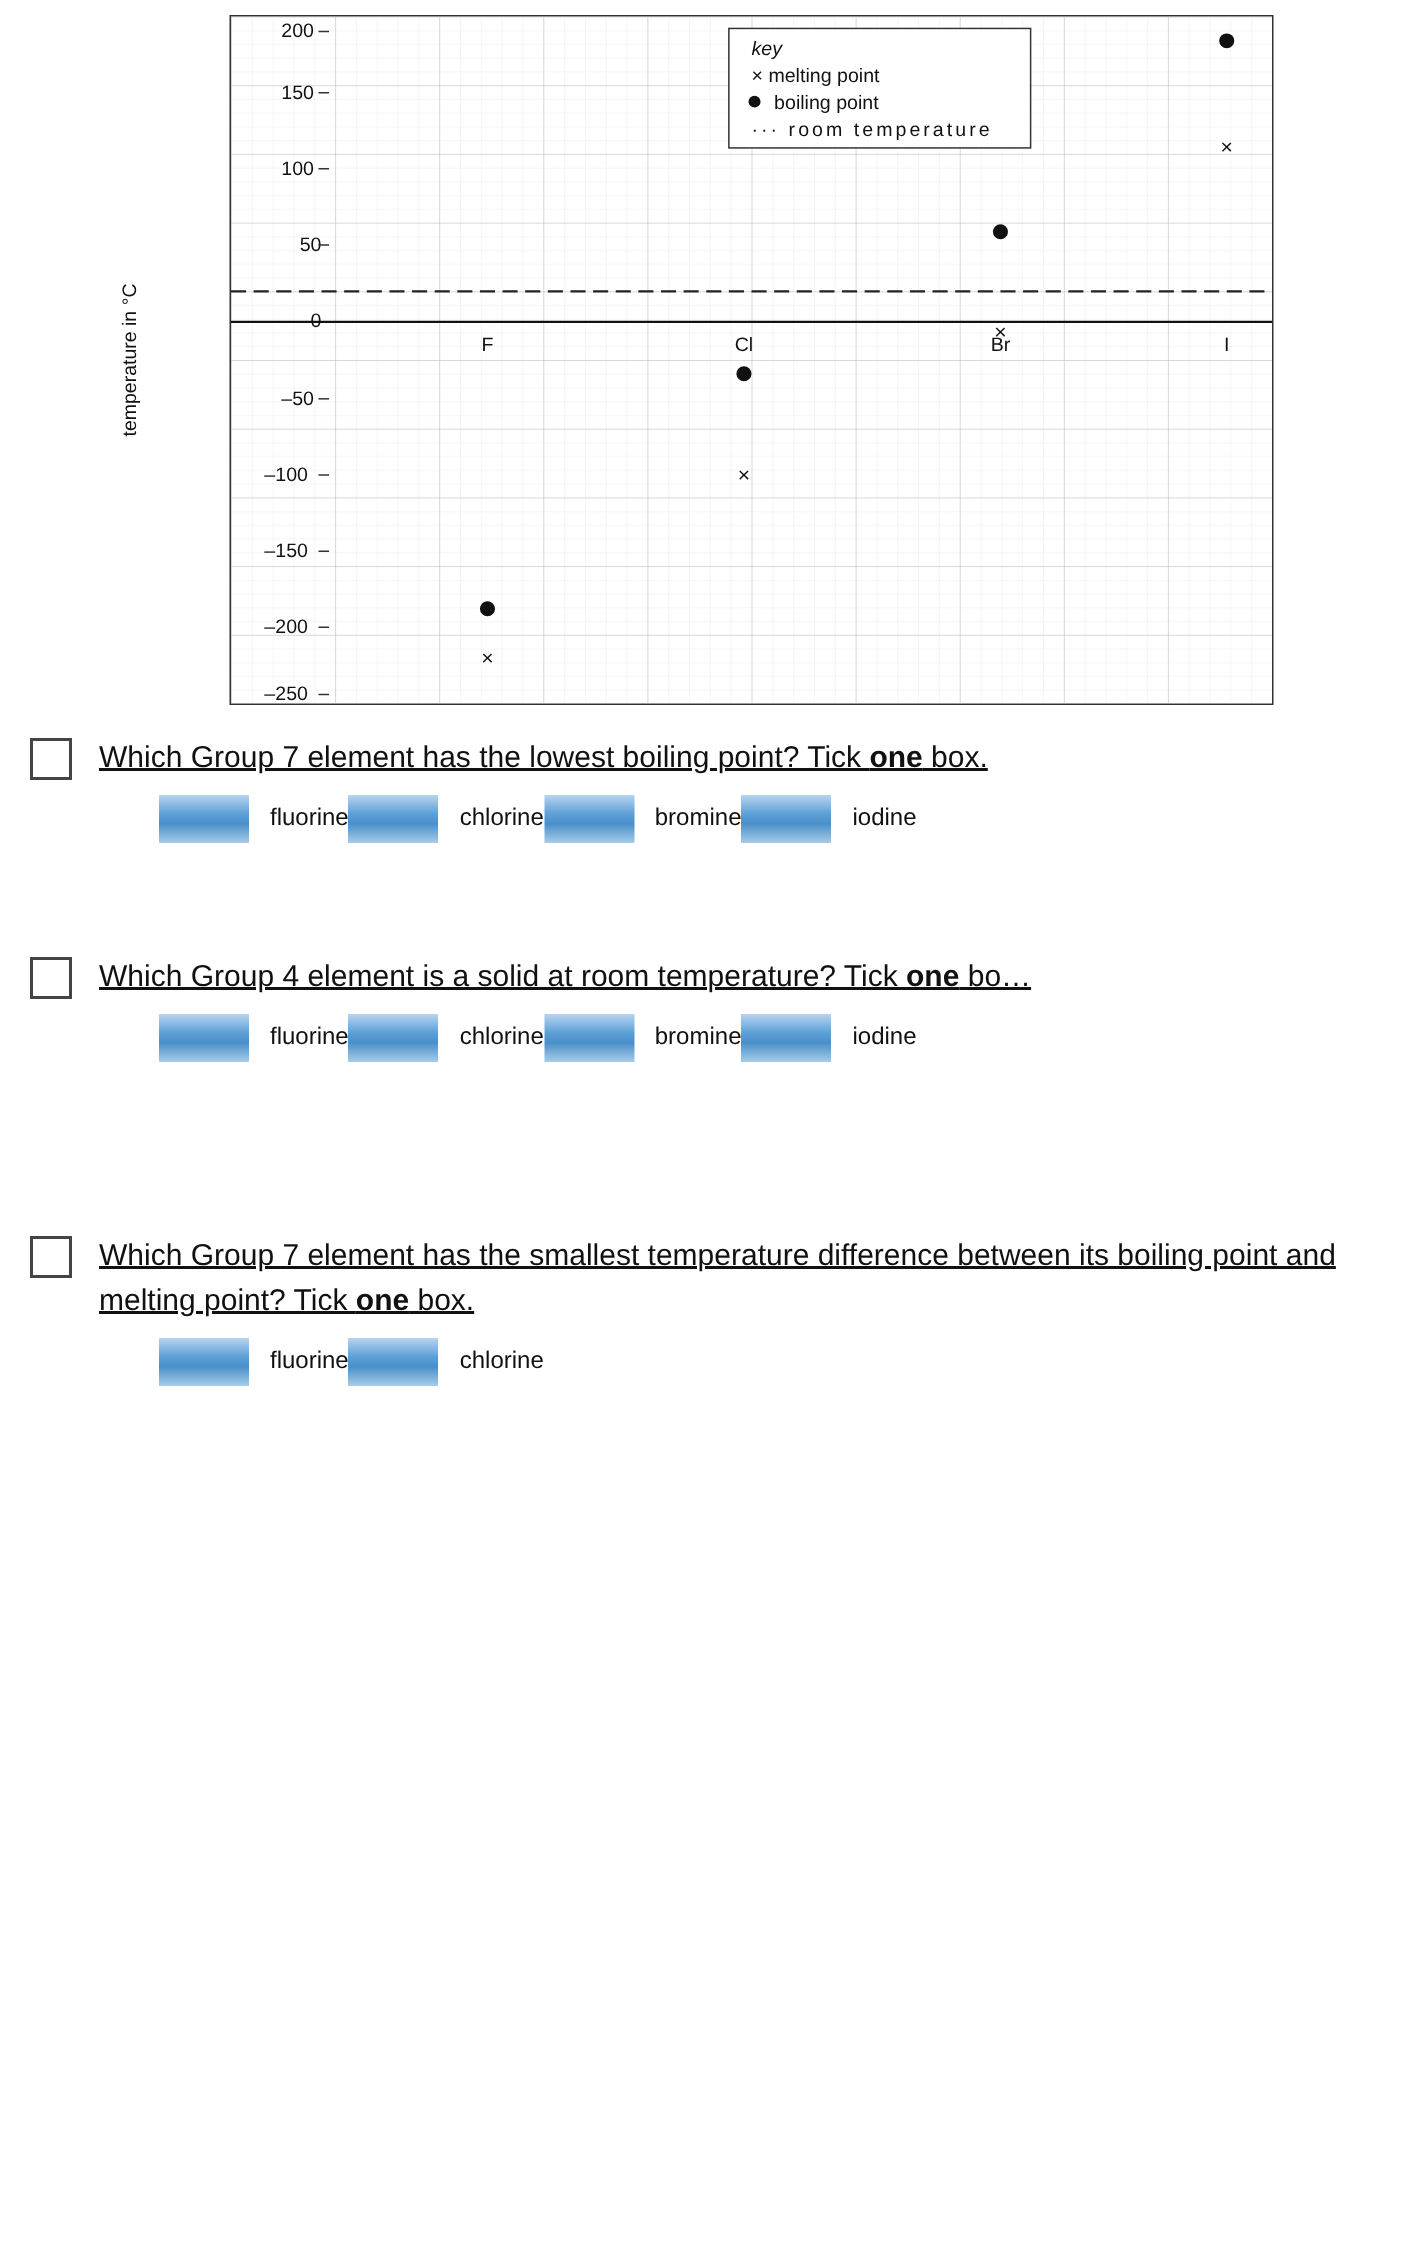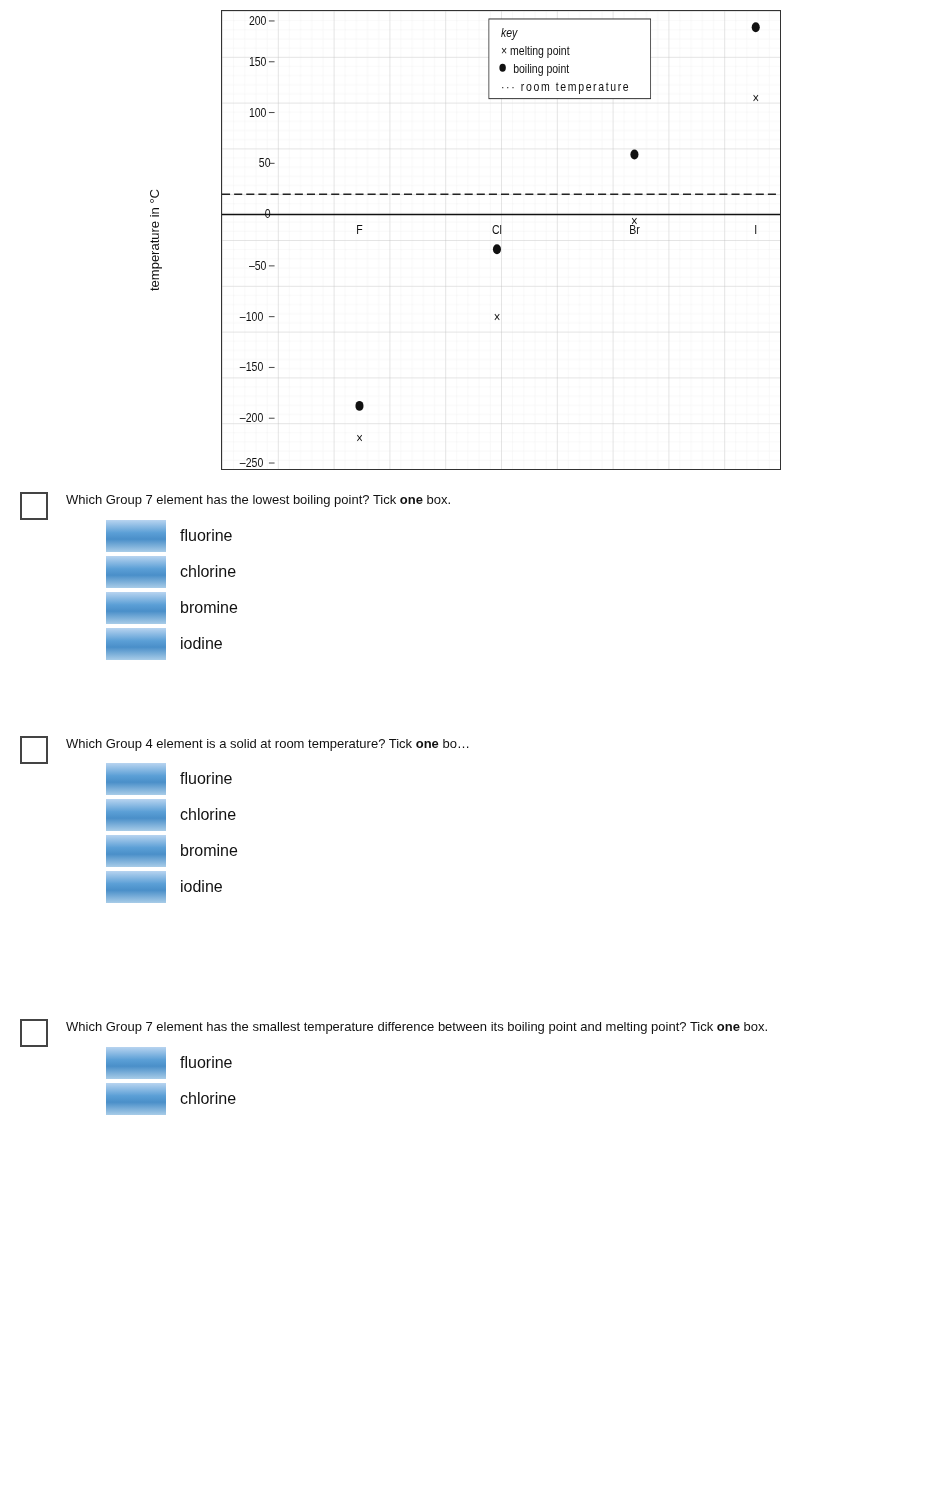--- a/index.html
+++ b/index.html
@@ -20,21 +20,21 @@
     
     .chart-container {
       width: 100%;
       padding: 10px 10px 10px 0;
       display: flex;
       justify-content: center;
     }
 
     .chart-wrapper {
       position: relative;
-      width: 560px;
+      width: 696px;
       height: 460px;
       border: 1.5px solid #333;
       background: #fff;
       margin-left: 60px;
     }
 
     .chart-svg {
       width: 100%;
       height: 100%;
     }
@@ -76,32 +76,33 @@
       background: #fff;
       display: inline-block;
       flex-shrink: 0;
     }
 
     .question-content {
       flex: 1;
     }
 
     .question-text {
-      font-size: 13px;
+      font-size: 20px;
       margin-bottom: 10px;
       line-height: 1.5;
+      text-decoration: underline;
     }
 
     .question-text strong {
       font-weight: bold;
     }
 
     .options-list {
       display: flex;
-      flex-direction: column;
+      flex-direction: row;
       gap: 0;
       padding-left: 40px;
     }
 
     .option-row {
       display: flex;
       align-items: stretch;
       margin-bottom: 4px;
     }
 

